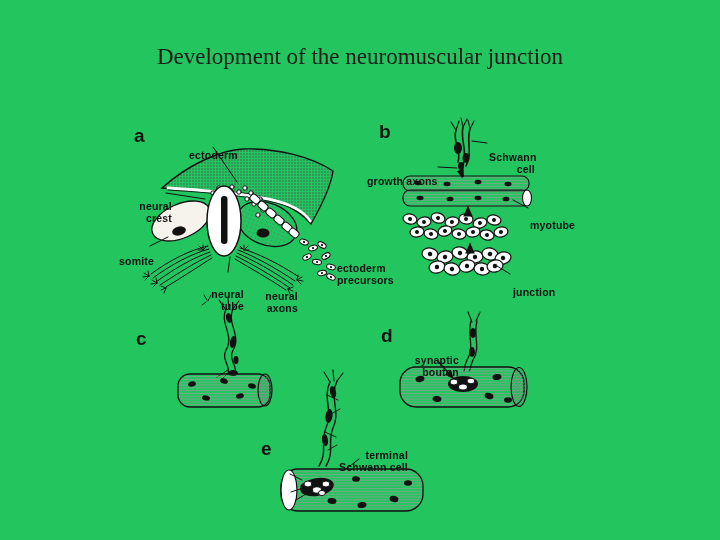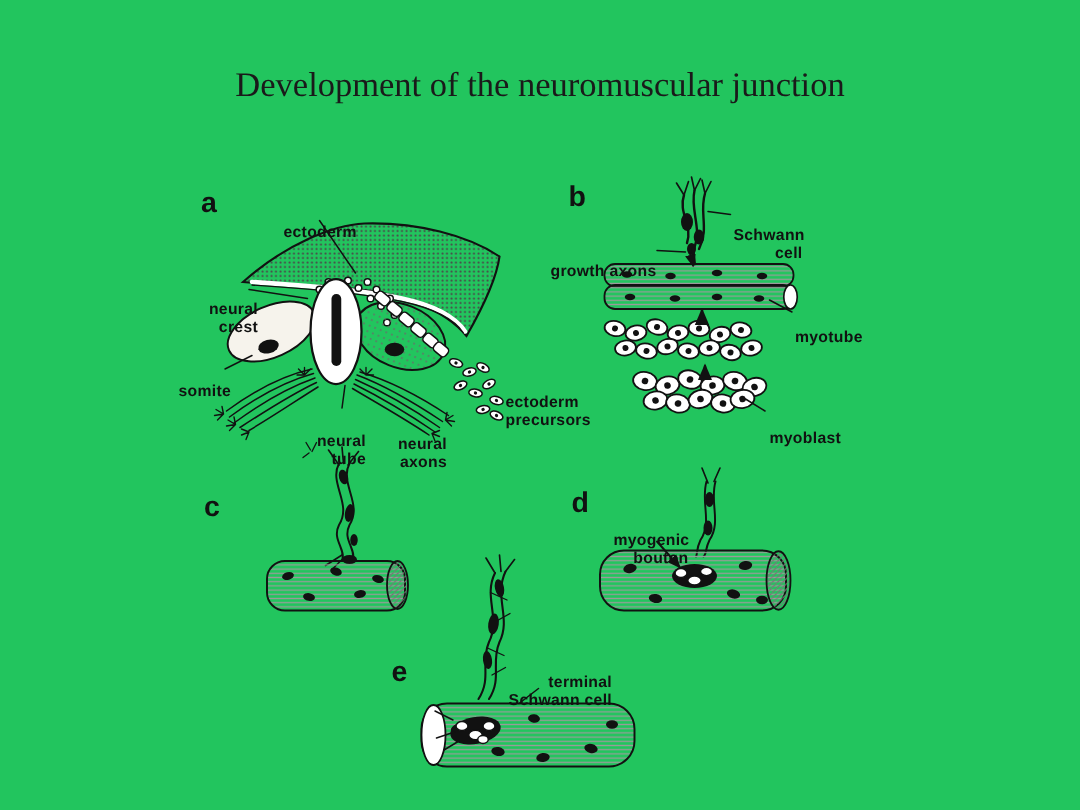--- a/index.html
+++ b/index.html
@@ -406,19 +406,19 @@
 tube</div>
   <div class="lbl ctr" style="left:254px;top:275px;width:44px">neural
 axons</div>
   <div class="lbl" style="left:337px;top:247px">ectoderm
 precursors</div>
 
   <div class="lbl" style="left:367px;top:160px">growth axons</div>
   <div class="lbl ctr" style="left:489px;top:136px;width:46px">Schwann
 cell</div>
   <div class="lbl" style="left:530px;top:204px">myotube</div>
-  <div class="lbl" style="left:513px;top:271px">myoblast</div>
-
-  <div class="lbl ctr" style="left:409px;top:339px;width:50px">myogenic
+  <div class="lbl" style="left:513px;top:271px">junction</div>
+
+  <div class="lbl ctr" style="left:409px;top:339px;width:50px">synaptic
 bouton</div>
   <div class="lbl ctr" style="left:336px;top:434px;width:72px">terminal
 Schwann cell</div>
 </div>
 
 </body></html>

